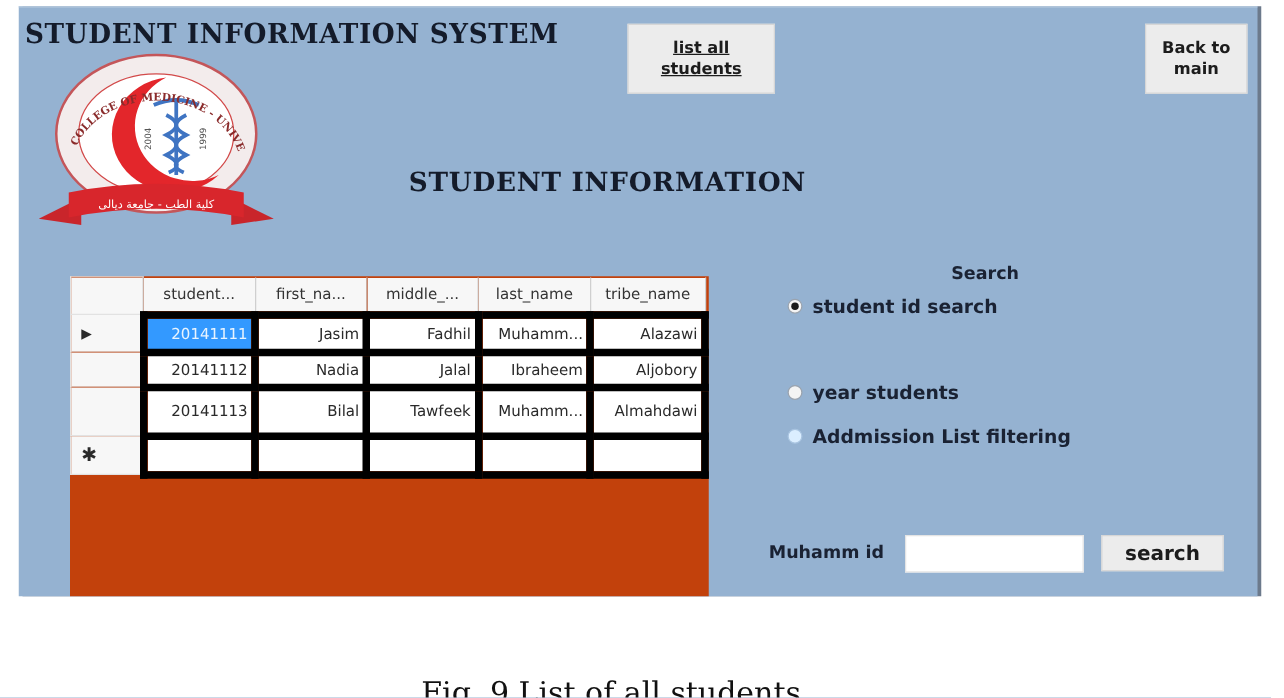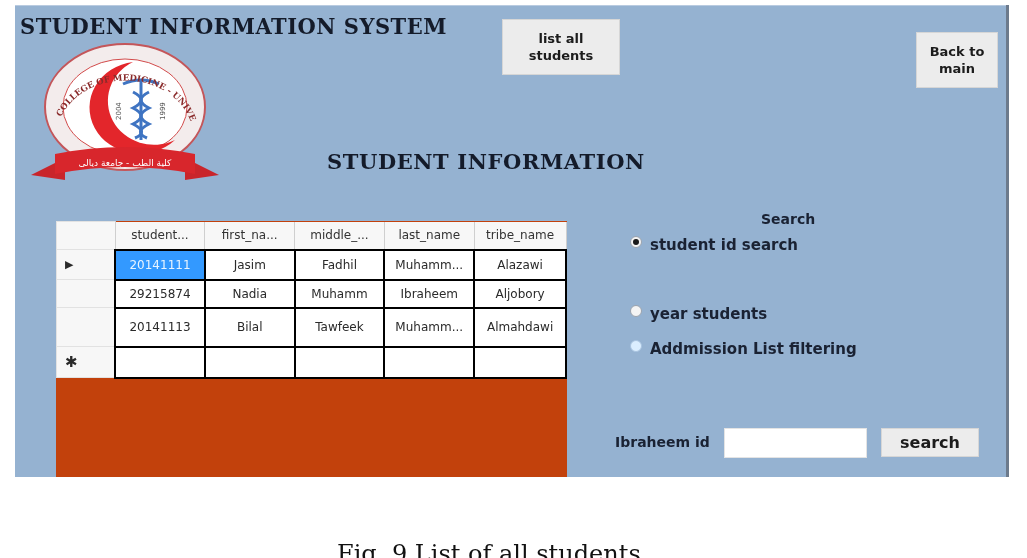--- a/index.html
+++ b/index.html
@@ -1,32 +1,32 @@
 <!DOCTYPE html>
 <html><head>
 <meta charset="utf-8">
 <style>
   html, body { margin:0; padding:0; }
   body { width:1027px; height:558px; background:#ffffff; position:relative; overflow:hidden; font-family:"DejaVu Sans", sans-serif; }
   .panel { position:absolute; left:15px; top:5px; width:991px; height:471px; background:#95b2d1; border-top:1px solid #b9cbe0; box-shadow: 3px 0 0 #6c7a8c; }
   .app-title { position:absolute; left:5px; top:8px; font-family:"DejaVu Serif", serif; font-weight:900; font-size:21px; letter-spacing:0.5px; color:#141b2a; white-space:nowrap; transform:scaleY(1.05); }
   .logo { position:absolute; left:10px; top:34px; width:200px; height:150px; }
   .btn { position:absolute; background:#ececec; border:1px solid #d6d6d6; color:#1c1c1c; font-family:"DejaVu Sans", sans-serif; font-weight:bold; font-size:13px; line-height:17px; text-align:center; display:flex; align-items:center; justify-content:center; box-sizing:border-box; cursor:pointer; }
-  .btn-list { left:487px; top:13px; width:118px; height:56px; }
+  .btn-list { left:487px; top:13px; width:118px; height:56px;text-decoration:underline; }
   .btn-back { left:901px; top:13px; width:82px; height:56px; }
-  .section-title { position:absolute; left:312px; top:143px; font-family:"DejaVu Serif", serif; font-weight:900; font-size:21px; letter-spacing:0.6px; color:#141b2a; white-space:nowrap; }
+  .section-title { position:absolute; left:312px; top:127px; font-family:"DejaVu Serif", serif; font-weight:900; font-size:21px; letter-spacing:0.6px; color:#141b2a; white-space:nowrap; }
   .grid { position:absolute; left:41px; top:215px; width:511px; height:256px; background:#c2410c; }
   table.dg { border-collapse:collapse; font-family:"DejaVu Sans", sans-serif; font-size:12px; color:#2a2a2a; table-layout:fixed; }
   table.dg th { background:#f7f7f7; font-weight:normal; height:27px; border:1px solid #cfcfcf; border-top:none; padding:0 3px; text-align:center; white-space:nowrap; overflow:hidden; color:#333; }
-  table.dg td { background:#ffffff; border:2px solid #000000; padding:0 3px; white-space:nowrap; overflow:hidden; text-align:center; }
+  table.dg td { background:#ffffff; border:6px solid #000000; padding:0 3px; white-space:nowrap; overflow:hidden; text-align:right; }
   table.dg td.rh, table.dg th.rh { background:#f7f7f7; border:1px solid #e2e2e2; border-right:1px solid #9c9c9c; text-align:left; padding-left:8px; }
   table.dg th.rh { border-right:1px solid #cfcfcf; }
   td.selected { background:#3399ff !important; color:#e8f4ff; }
   .search-heading { position:absolute; left:746px; top:205px; font-weight:bold; font-size:14px; color:#1a2233; }
-  .radio-row { position:absolute; left:615px; display:flex; align-items:flex-start; font-weight:bold; font-size:15px; color:#1a2233; white-space:nowrap; cursor:pointer; }
+  .radio-row { position:absolute; left:615px; display:flex; align-items:center; font-weight:bold; font-size:15px; color:#1a2233; white-space:nowrap; cursor:pointer; }
   .radio { width:12px; height:12px; border-radius:50%; background:#f4f4f4; border:1px solid #9aa3ae; margin-right:8px; position:relative; box-sizing:border-box; }
   .radio.checked::after { content:""; position:absolute; left:2px; top:2px; width:6px; height:6px; border-radius:50%; background:#1a1a1a; }
   .radio.faded { background:#dbeeff; border-color:#a9c4e0; }
   .sid-label { position:absolute; left:600px; top:428px; font-weight:bold; font-size:14px; color:#1a2233; }
   .sid-input { position:absolute; left:709px; top:422px; width:143px; height:30px; background:#ffffff; border:1px solid #e4e4e4; box-sizing:border-box; }
   .btn-search { left:866px; top:422px; width:98px; height:29px; font-size:16px; }
   .caption { position:absolute; left:337px; top:540px; font-family:"DejaVu Serif", serif; font-size:24px; color:#111; white-space:nowrap; }
 </style>
 </head>
 <body>
@@ -53,21 +53,21 @@
         <textPath href="#ringpath" startOffset="2%">COLLEGE OF MEDICINE - UNIVERSITY OF DIYALA</textPath>
       </text>
       <path d="M 6 135 L 40 118 L 40 140 Z" fill="#c9252b"></path>
       <path d="M 194 135 L 160 118 L 160 140 Z" fill="#c9252b"></path>
       <path d="M 30 114 Q 100 100 170 114 L 170 134 Q 100 120 30 134 Z" fill="#d8262c"></path>
       <text x="100" y="126" text-anchor="middle" font-size="9" fill="#ffffff" font-family="DejaVu Sans, sans-serif">كلية الطب - جامعة ديالى</text>
     </svg>
   </div>
 
   <div class="btn btn-list" style="white-space:normal; padding:0 22px;">list all students</div>
-  <div class="btn btn-back" style="white-space:normal; padding:0 10px;margin-top:13px;">Back to main</div>
+  <div class="btn btn-back" style="white-space:normal; padding:0 10px;">Back to main</div>
 
   <div class="section-title">STUDENT INFORMATION</div>
 
   <div class="grid">
     <table class="dg">
       <colgroup>
         <col style="width:59px">
           <col style="width:90px">
           <col style="width:90px">
           <col style="width:90px">
@@ -88,23 +88,23 @@
         <tr style="height:30px">
           <td class="rh" style="font-size:11px">▶</td>
           <td class="selected">20141111</td>
           <td>Jasim</td>
           <td>Fadhil</td>
           <td>Muhamm...</td>
           <td>Alazawi</td>
         </tr>
         <tr style="height:28px">
           <td class="rh"></td>
-          <td>29215874</td>
+          <td>20141112</td>
           <td>Nadia</td>
-          <td>Muhamm</td>
+          <td>Jalal</td>
           <td>Ibraheem</td>
           <td>Aljobory</td>
         </tr>
         <tr style="height:39px">
           <td class="rh"></td>
           <td>20141113</td>
           <td>Bilal</td>
           <td>Tawfeek</td>
           <td>Muhamm...</td>
           <td>Almahdawi</td>
@@ -129,18 +129,18 @@
   </div>
   <div class="radio-row" style="top:299px">
     <span class="radio"></span>
     <span>year students</span>
   </div>
   <div class="radio-row" style="top:334px">
     <span class="radio faded"></span>
     <span>Addmission List filtering</span>
   </div>
 
-  <div class="sid-label">Ibraheem id</div>
+  <div class="sid-label">Muhamm id</div>
   <input class="sid-input" type="text" value="" style="">
   <div class="btn btn-search">search</div>
 </div>
 
 <div class="caption">Fig. 9 List of all students</div>
 
 </body></html>

